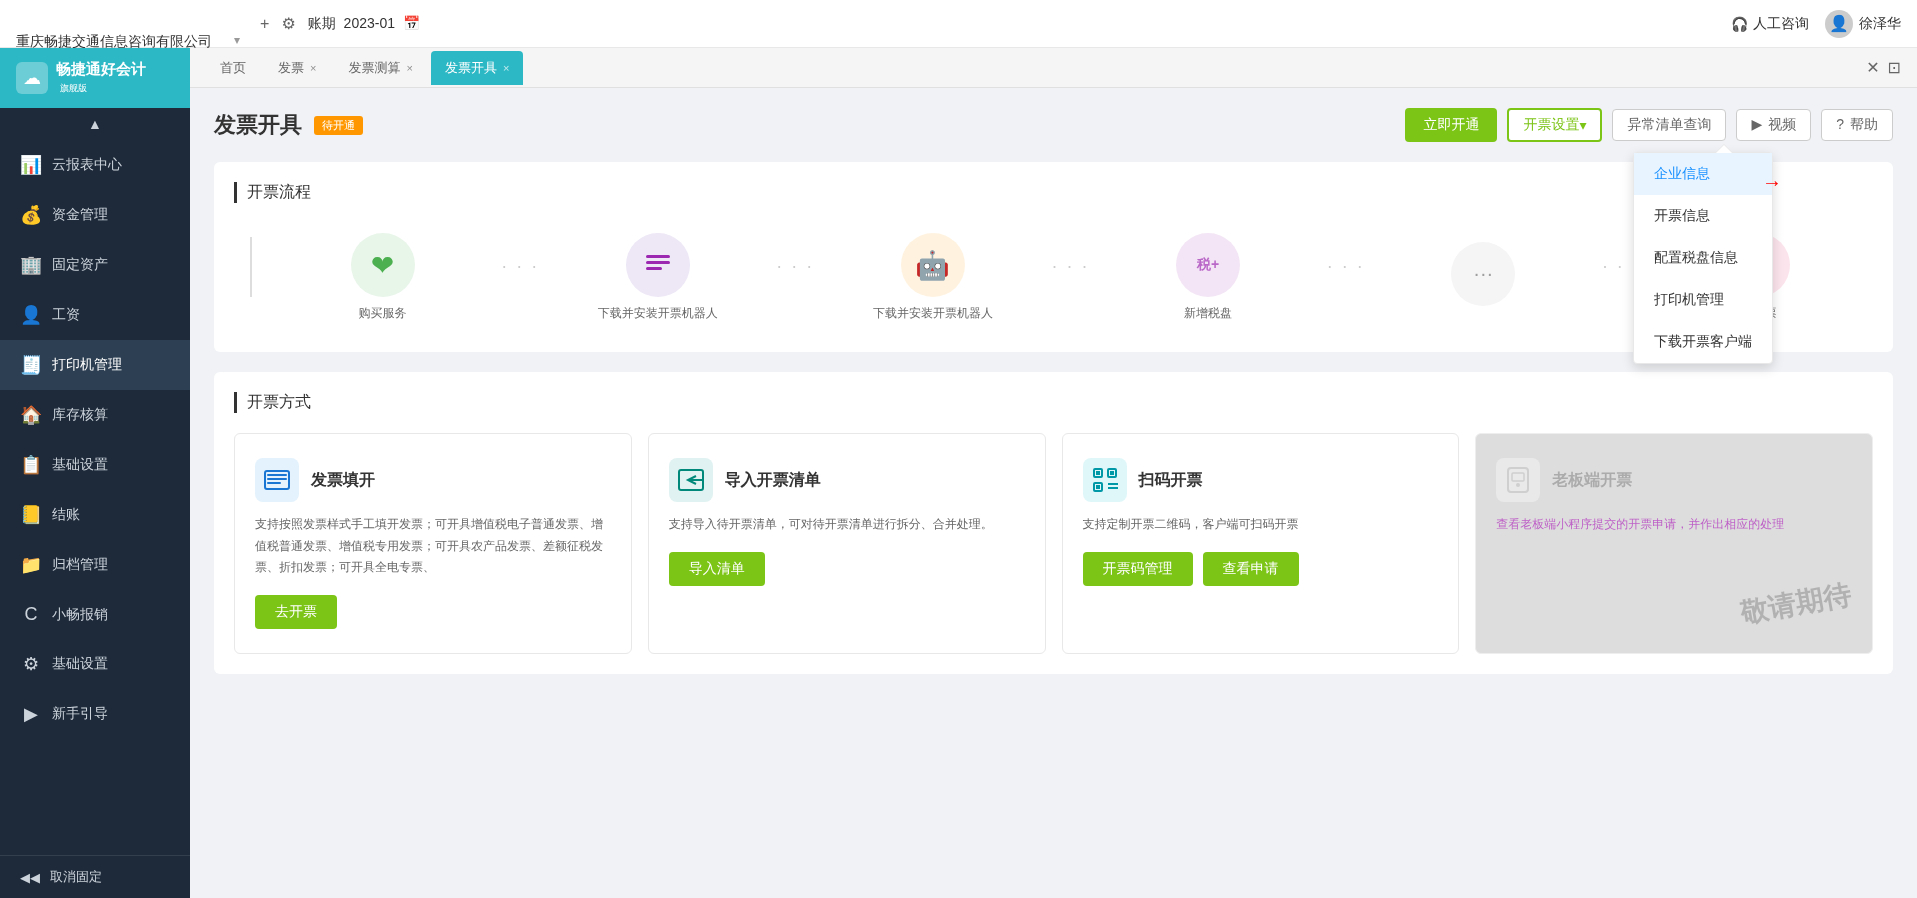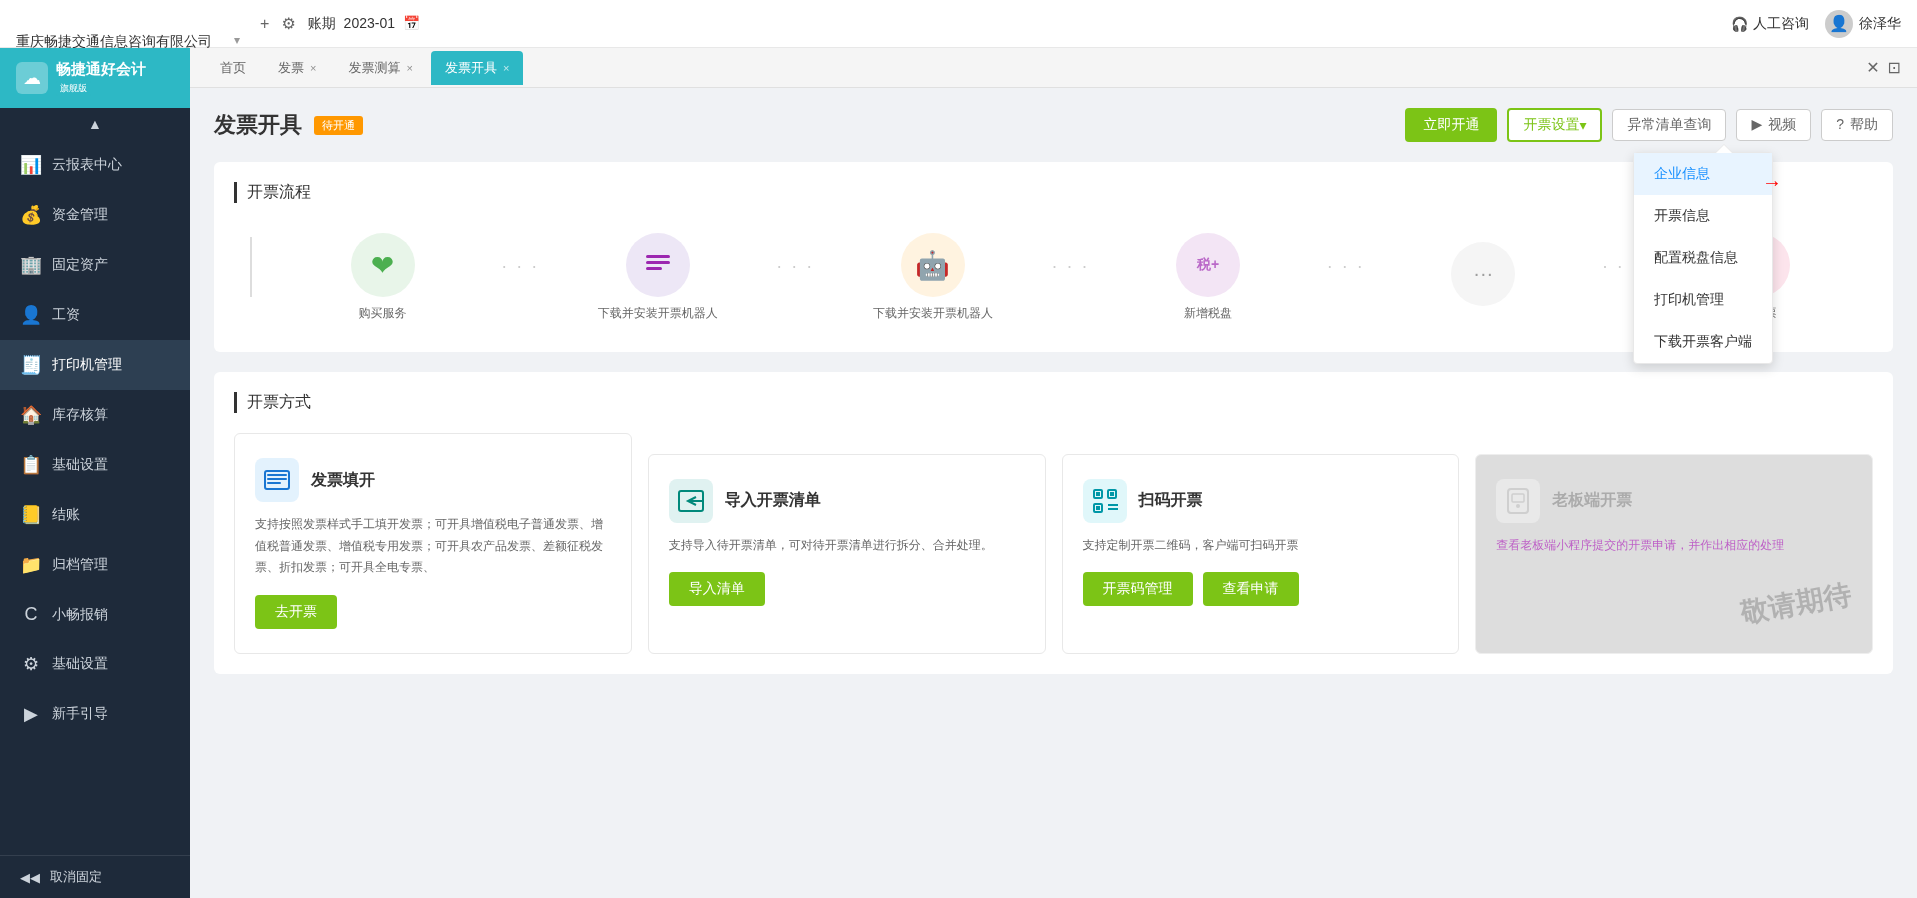--- a/index.html
+++ b/index.html
@@ -150,21 +150,21 @@
     .flow-step-icon.orange { background: #fff3e0; color: #ff9800; }
     .flow-step-icon.light-purple { background: #f3e5f5; color: #ba68c8; }
     .flow-step-icon.gray { background: #f5f5f5; color: #9e9e9e; }
     .flow-step-icon.peach { background: #fce4ec; color: #e91e63; }
     .flow-step-label { font-size: 12px; color: #666; text-align: center; white-space: nowrap; }
     .flow-connector { display: flex; align-items: center; padding: 0 4px; margin-bottom: 22px; }
     .flow-dots { color: #ccc; font-size: 18px; letter-spacing: 2px; }
     .flow-divider { width: 2px; height: 60px; background: #ddd; margin: 0 16px; margin-bottom: 22px; }
 
     
-    .billing-methods { display: flex; gap: 16px; margin-top: 10px; align-items: flex-end; }
+    .billing-methods { display: flex; gap: 16px; margin-top: 10px; }
     .billing-card {
       flex: 1; background: #fff; border: 1px solid #e8e8e8;
       border-radius: 6px; padding: 24px 20px; min-height: 200px;
     }
     .billing-card.disabled { background: #f0f0f0; opacity: 0.7; }
     .billing-card-header { display: flex; align-items: center; gap: 12px; margin-bottom: 12px; }
     .billing-card-icon {
       width: 44px; height: 44px; border-radius: 8px;
       display: flex; align-items: center; justify-content: center;
       font-size: 24px;

